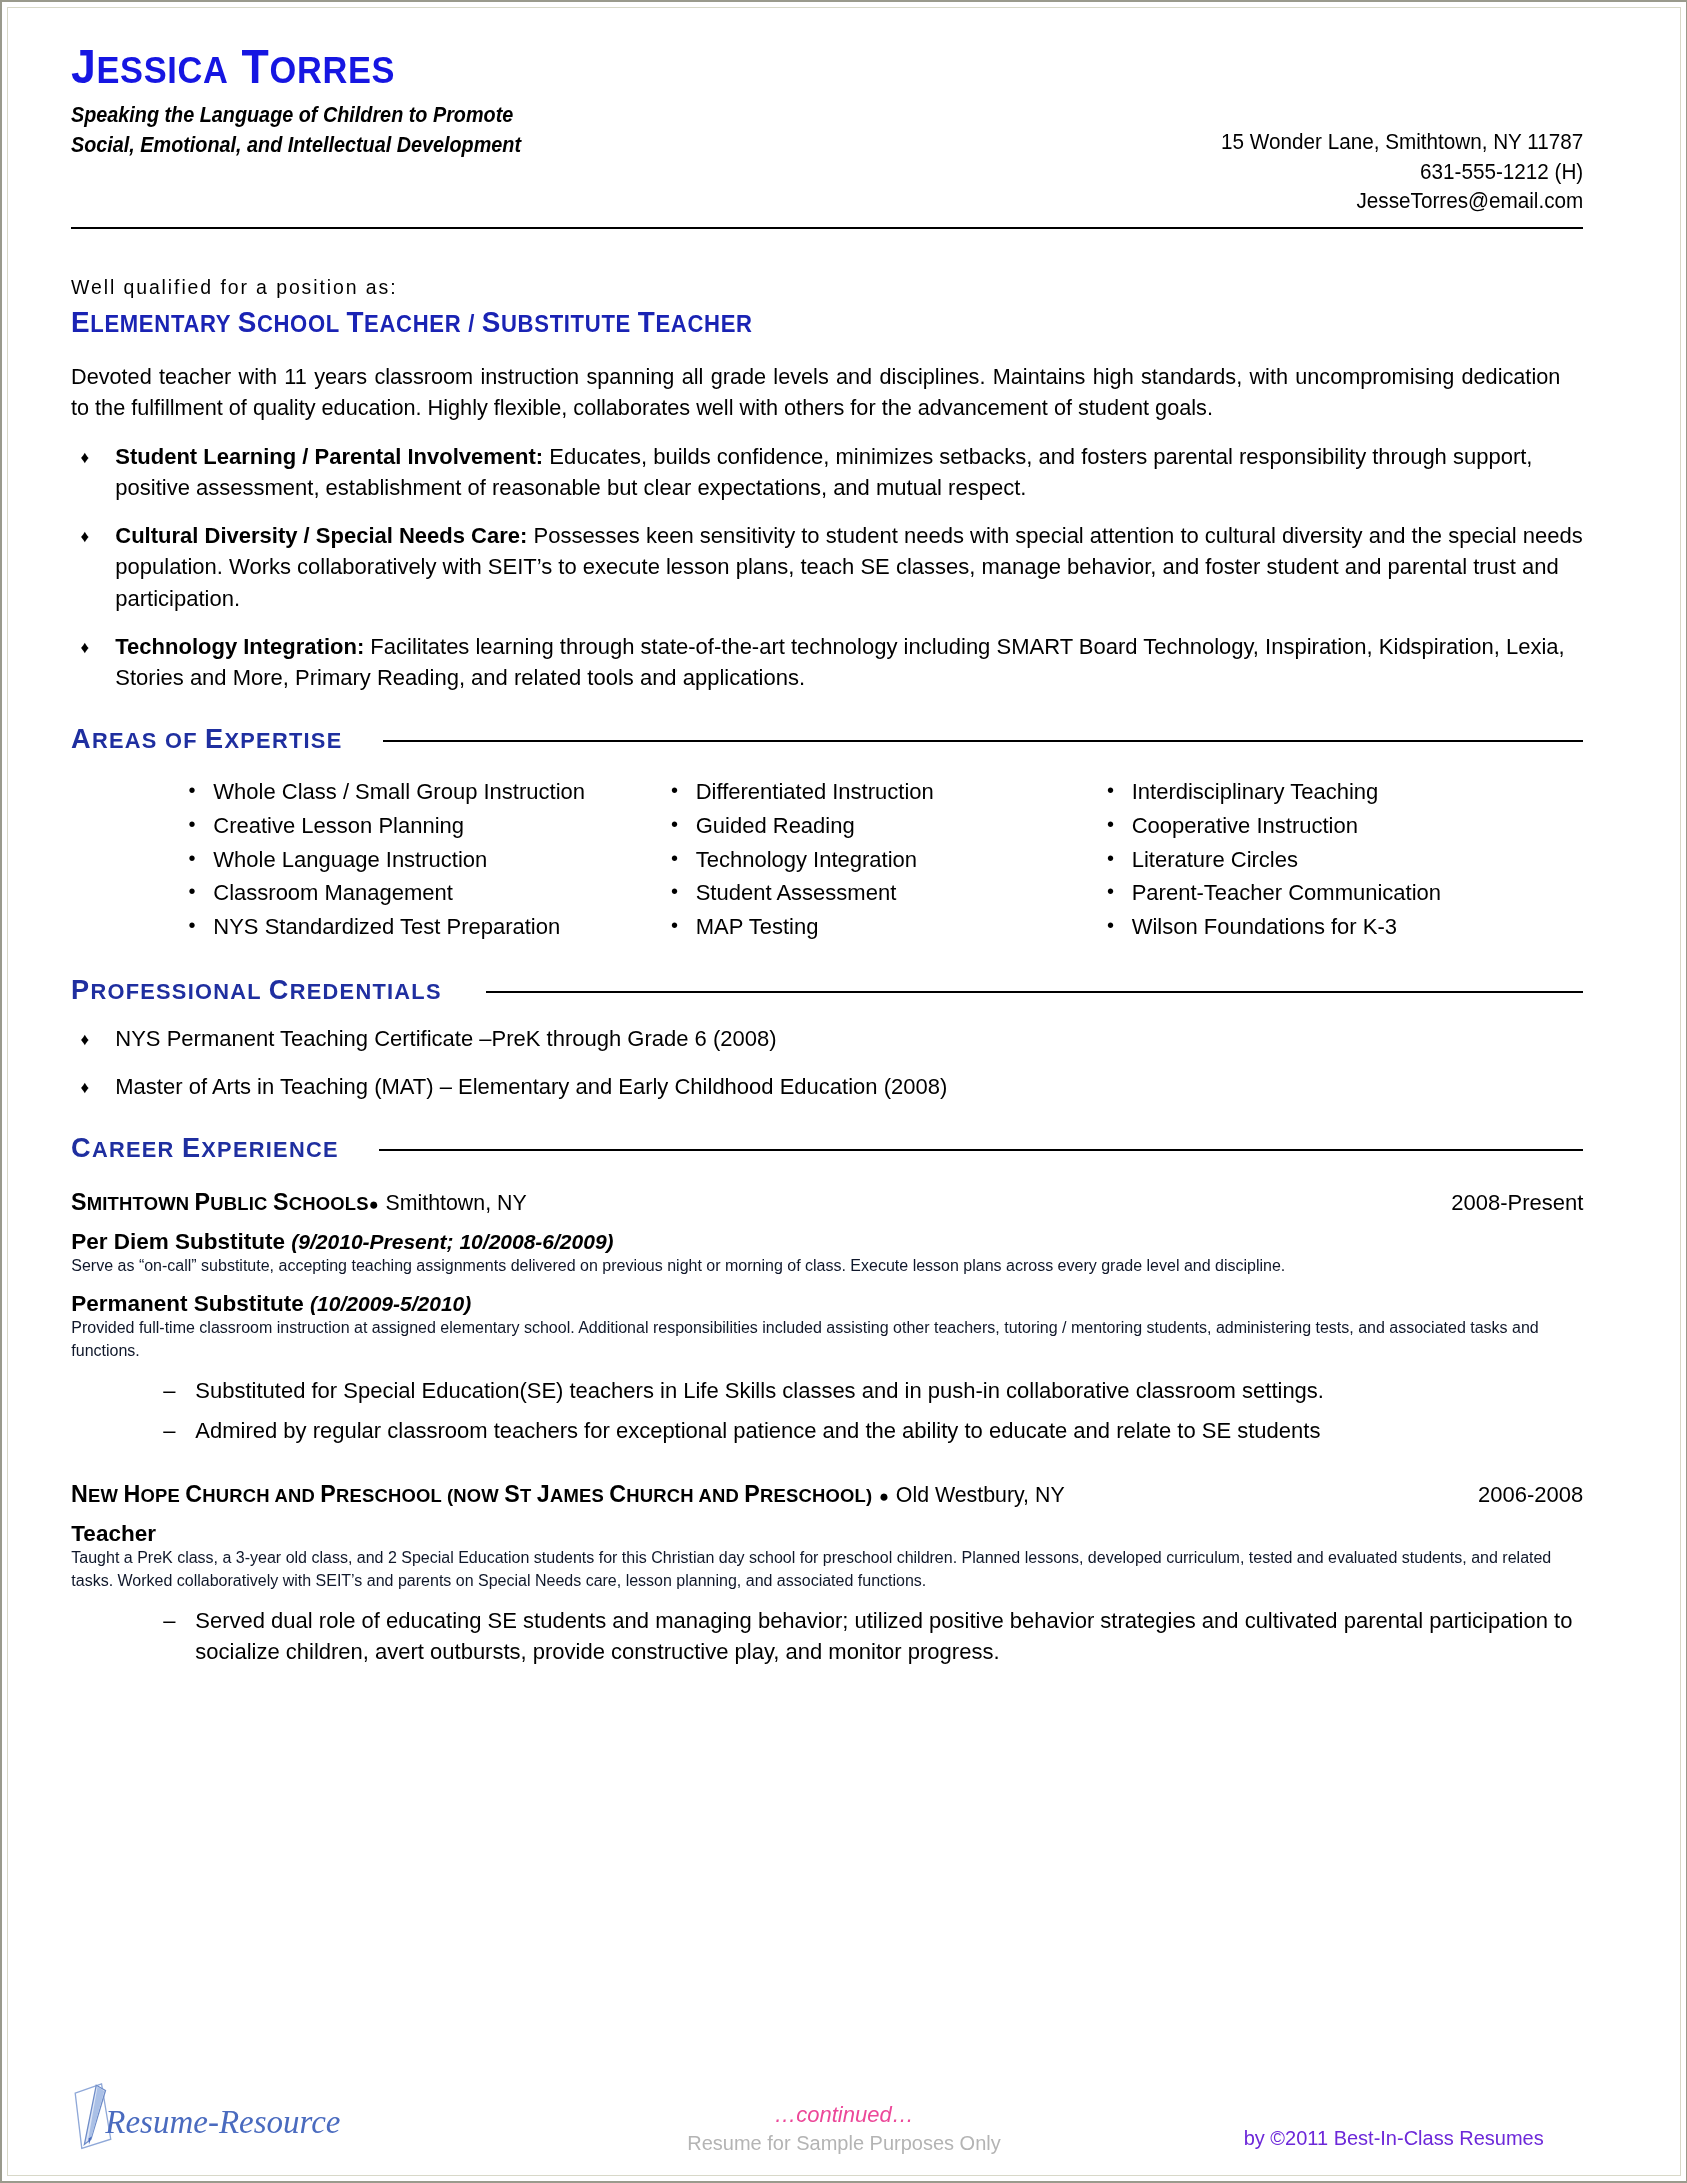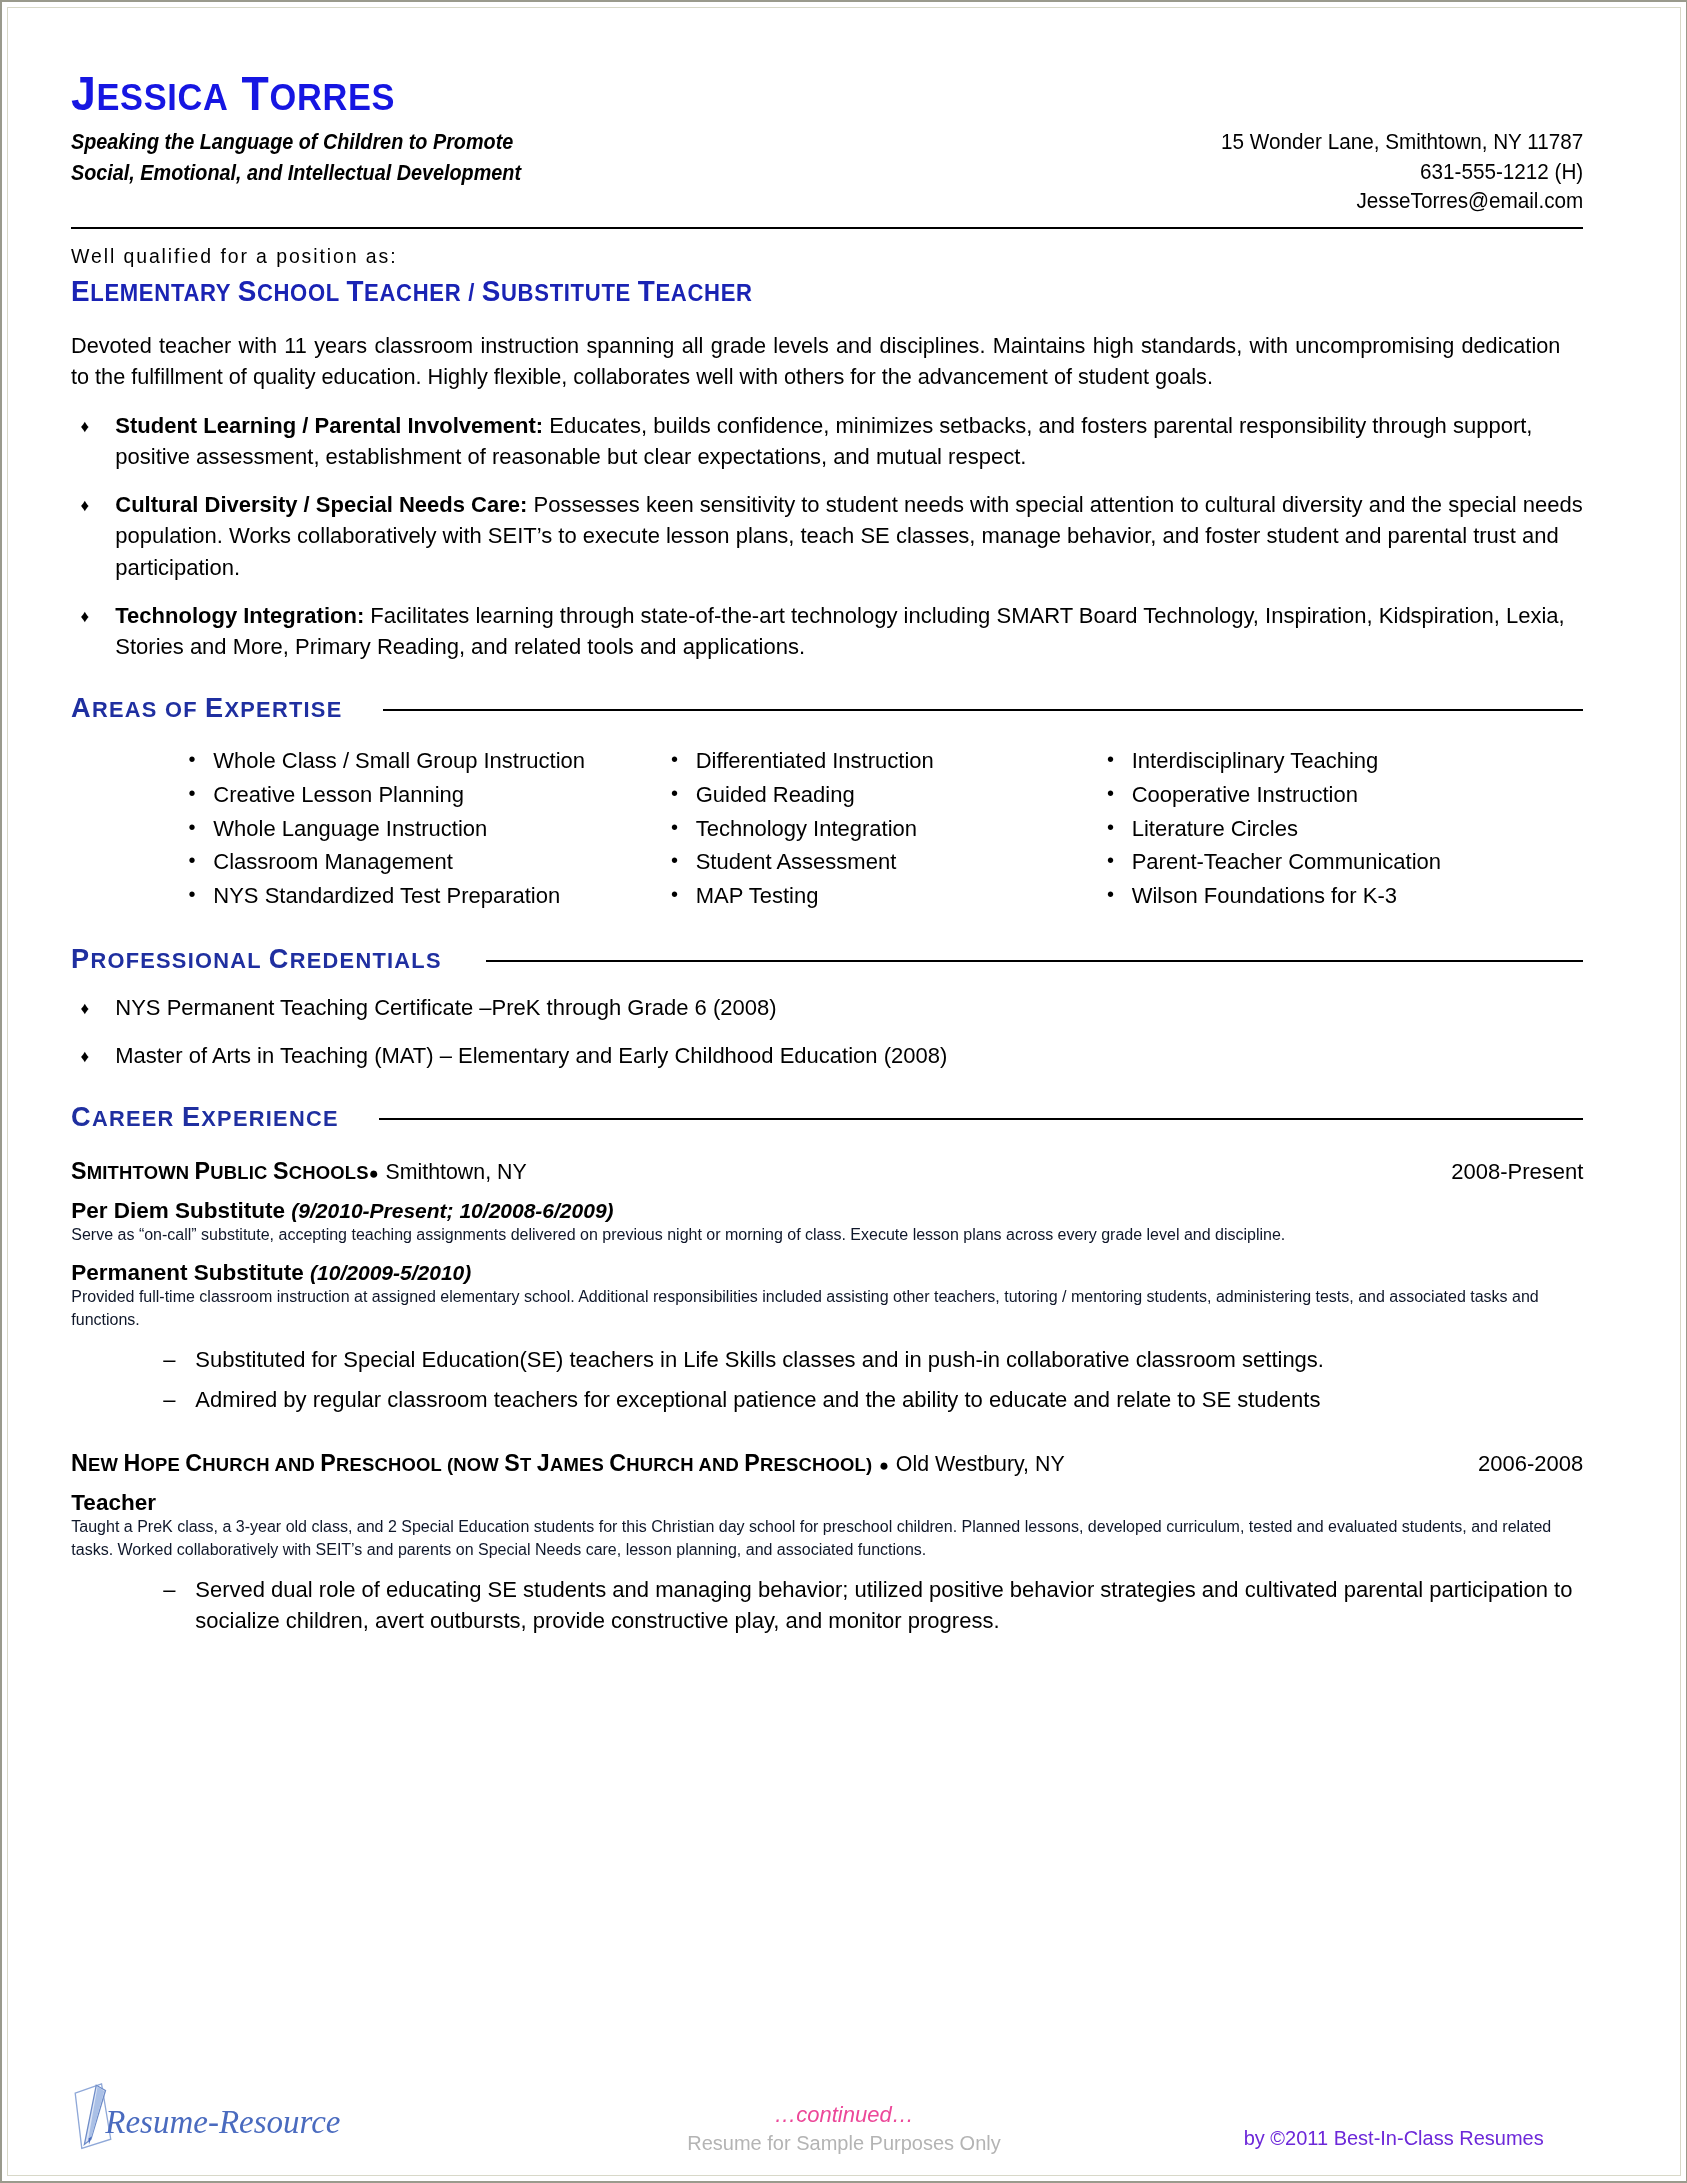--- a/index.html
+++ b/index.html
@@ -32,21 +32,21 @@
   .content {
     position: absolute;
     left: 63px;
     top: 20px;
     width: 1512px;
   }
 
   
   .header {
     display: flex;
-    align-items: center;
+    align-items: flex-start;
     justify-content: space-between;
   }
   .header-left { padding-top: 14.5px; }
   .name {
     color: #1616e2;
     font-weight: bold;
     font-size: 48px;
     line-height: 1.0;
     letter-spacing: 0.7px;
     white-space: nowrap;
@@ -75,21 +75,21 @@
     transform-origin: right top;
     white-space: nowrap;
   }
   .hrule-top {
     margin-top: 12px;
     border-bottom: 2.6px solid #000000;
     width: 100%;
   }
 
   
-  .obj-wrap { margin-top: 15px; }
+  .obj-wrap { margin-top: 46px; }
   .obj-lead {
     font-size: 20.5px;
     letter-spacing: 2px;
     color: #000000;
     transform: scaleX(0.95);
     transform-origin: left top;
   }
   .obj-title {
     margin-top: 6.6px;
     color: #1a23b4;

